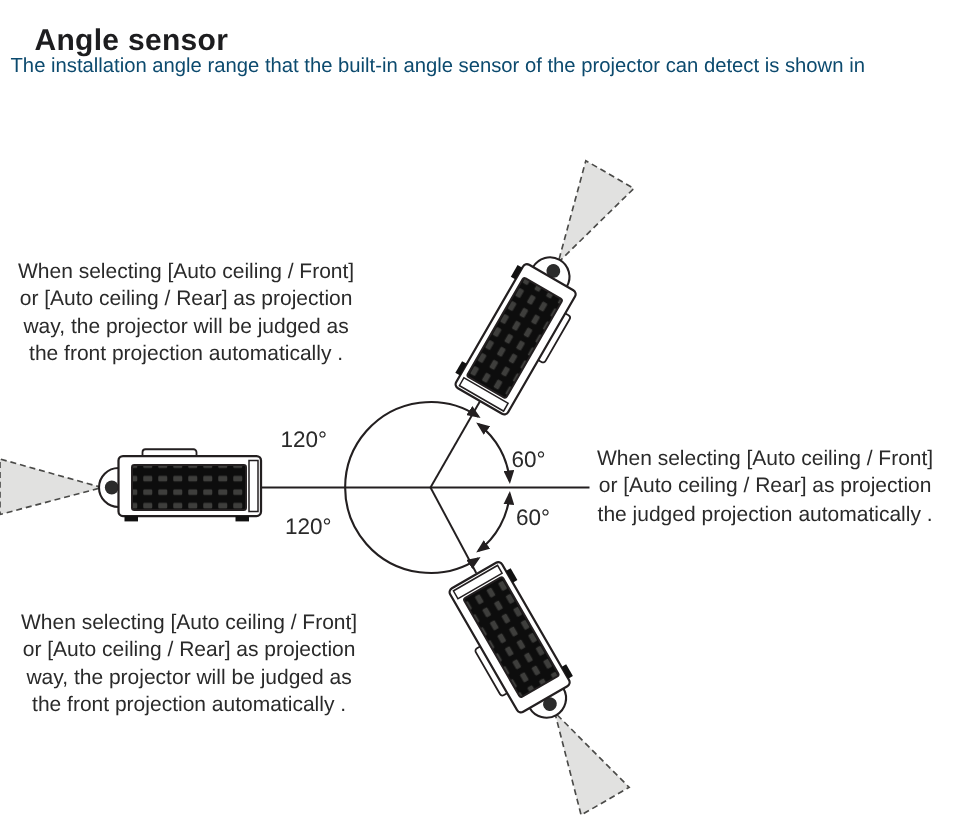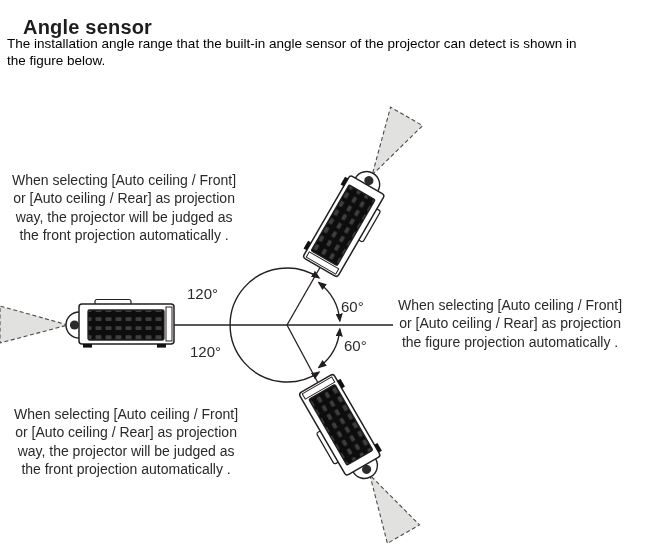--- a/index.html
+++ b/index.html
@@ -6,21 +6,21 @@
   .canvas{
     position:relative;width:650px;height:550px;overflow:hidden;background:#ffffff;
     font-family:"Liberation Sans","DejaVu Sans",sans-serif;color:#231f20;
   }
   .page-title{
     position:absolute;left:7px;top:0;margin:16px;
     font-size:20px;font-weight:bold;color:#1d1d1f;letter-spacing:0.2px;
   }
   .intro{
     position:absolute;left:7px;top:36px;font-size:13.5px;line-height:16.5px;
-    white-space:nowrap;color:#000000;
+    white-space:nowrap;color:#0c4a6e;
   }
   .diagram{position:absolute;left:0;top:0;}
   .ann{
     position:absolute;font-size:14px;line-height:18.3px;color:#2a2a2a;text-align:center;
   }
   .ann div{white-space:nowrap;}
   .ann-front-top{left:12px;top:171px;}
   .ann-ceiling-right{left:398px;top:296px;}
   .ann-front-bottom{left:14px;top:405px;}
   .angle-label{
@@ -33,21 +33,20 @@
 </style>
 </head>
 <body>
 
 <div class="canvas">
 
   <h1 class="page-title">Angle sensor</h1>
 
   <div class="intro">
     <div>The installation angle range that the built-in angle sensor of the projector can detect is shown in</div>
-    <div>the figure below.</div>
   </div>
 
   <svg class="diagram" width="650" height="550" viewBox="0 0 650 550">
     <defs>
       <marker id="arr" viewBox="0 0 10 8" refX="8" refY="4" markerWidth="9" markerHeight="7.2" markerUnits="userSpaceOnUse" orient="auto-start-reverse">
         <path d="M0,0 L10,4 L0,8 Z" fill="#231f20"></path>
       </marker>
       <pattern id="vents" width="10" height="9" patternUnits="userSpaceOnUse">
         <rect width="10" height="9" fill="#0d0d0d"></rect>
         <rect x="1.5" y="2.2" width="6" height="3.8" rx="0.8" fill="#3e3e3c"></rect>
@@ -86,21 +85,21 @@
   <div class="ann ann-front-top">
     <div>When selecting [Auto ceiling / Front]</div>
     <div>or [Auto ceiling / Rear] as projection</div>
     <div>way, the projector will be judged as</div>
     <div>the front projection automatically .</div>
   </div>
 
   <div class="ann ann-ceiling-right">
     <div>When selecting [Auto ceiling / Front]</div>
     <div>or [Auto ceiling / Rear] as projection</div>
-    <div>the figure projection automatically .</div>
+    <div>the judged projection automatically .</div>
   </div>
 
   <div class="ann ann-front-bottom">
     <div>When selecting [Auto ceiling / Front]</div>
     <div>or [Auto ceiling / Rear] as projection</div>
     <div>way, the projector will be judged as</div>
     <div>the front projection automatically .</div>
   </div>
 
 </div>

